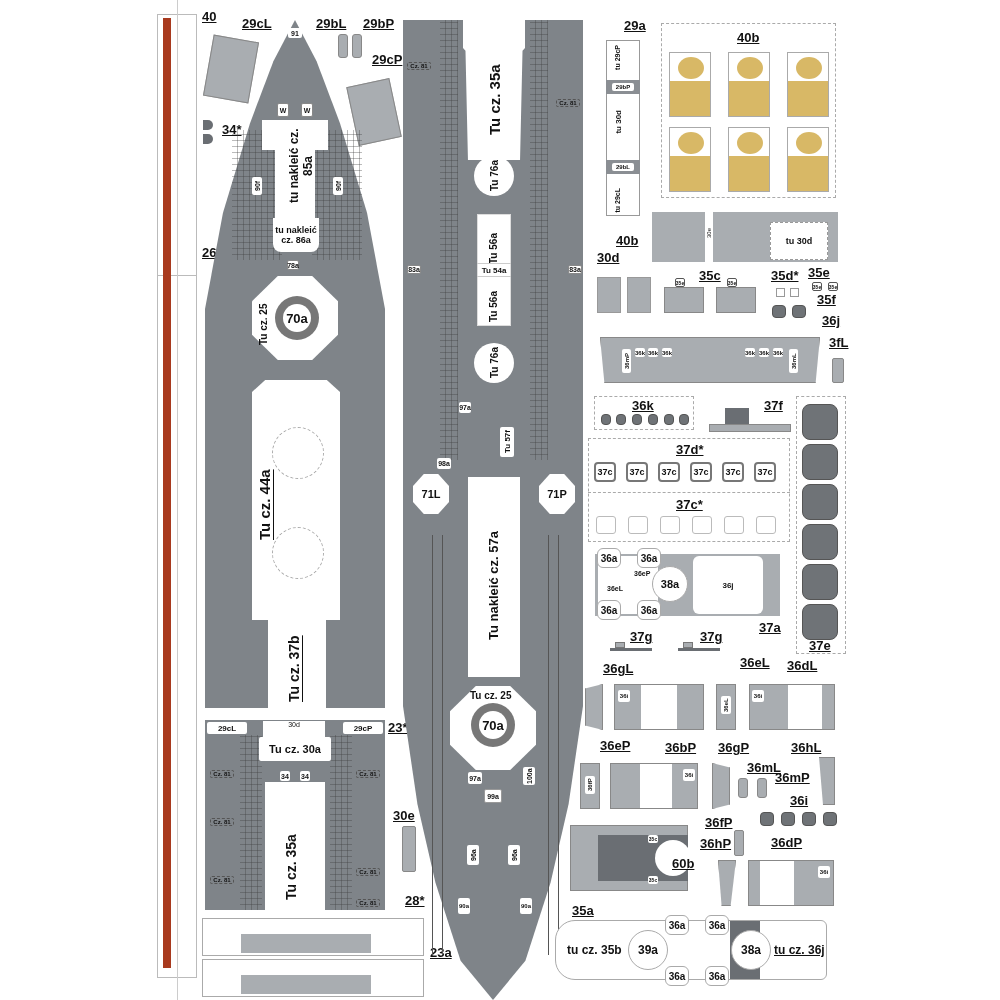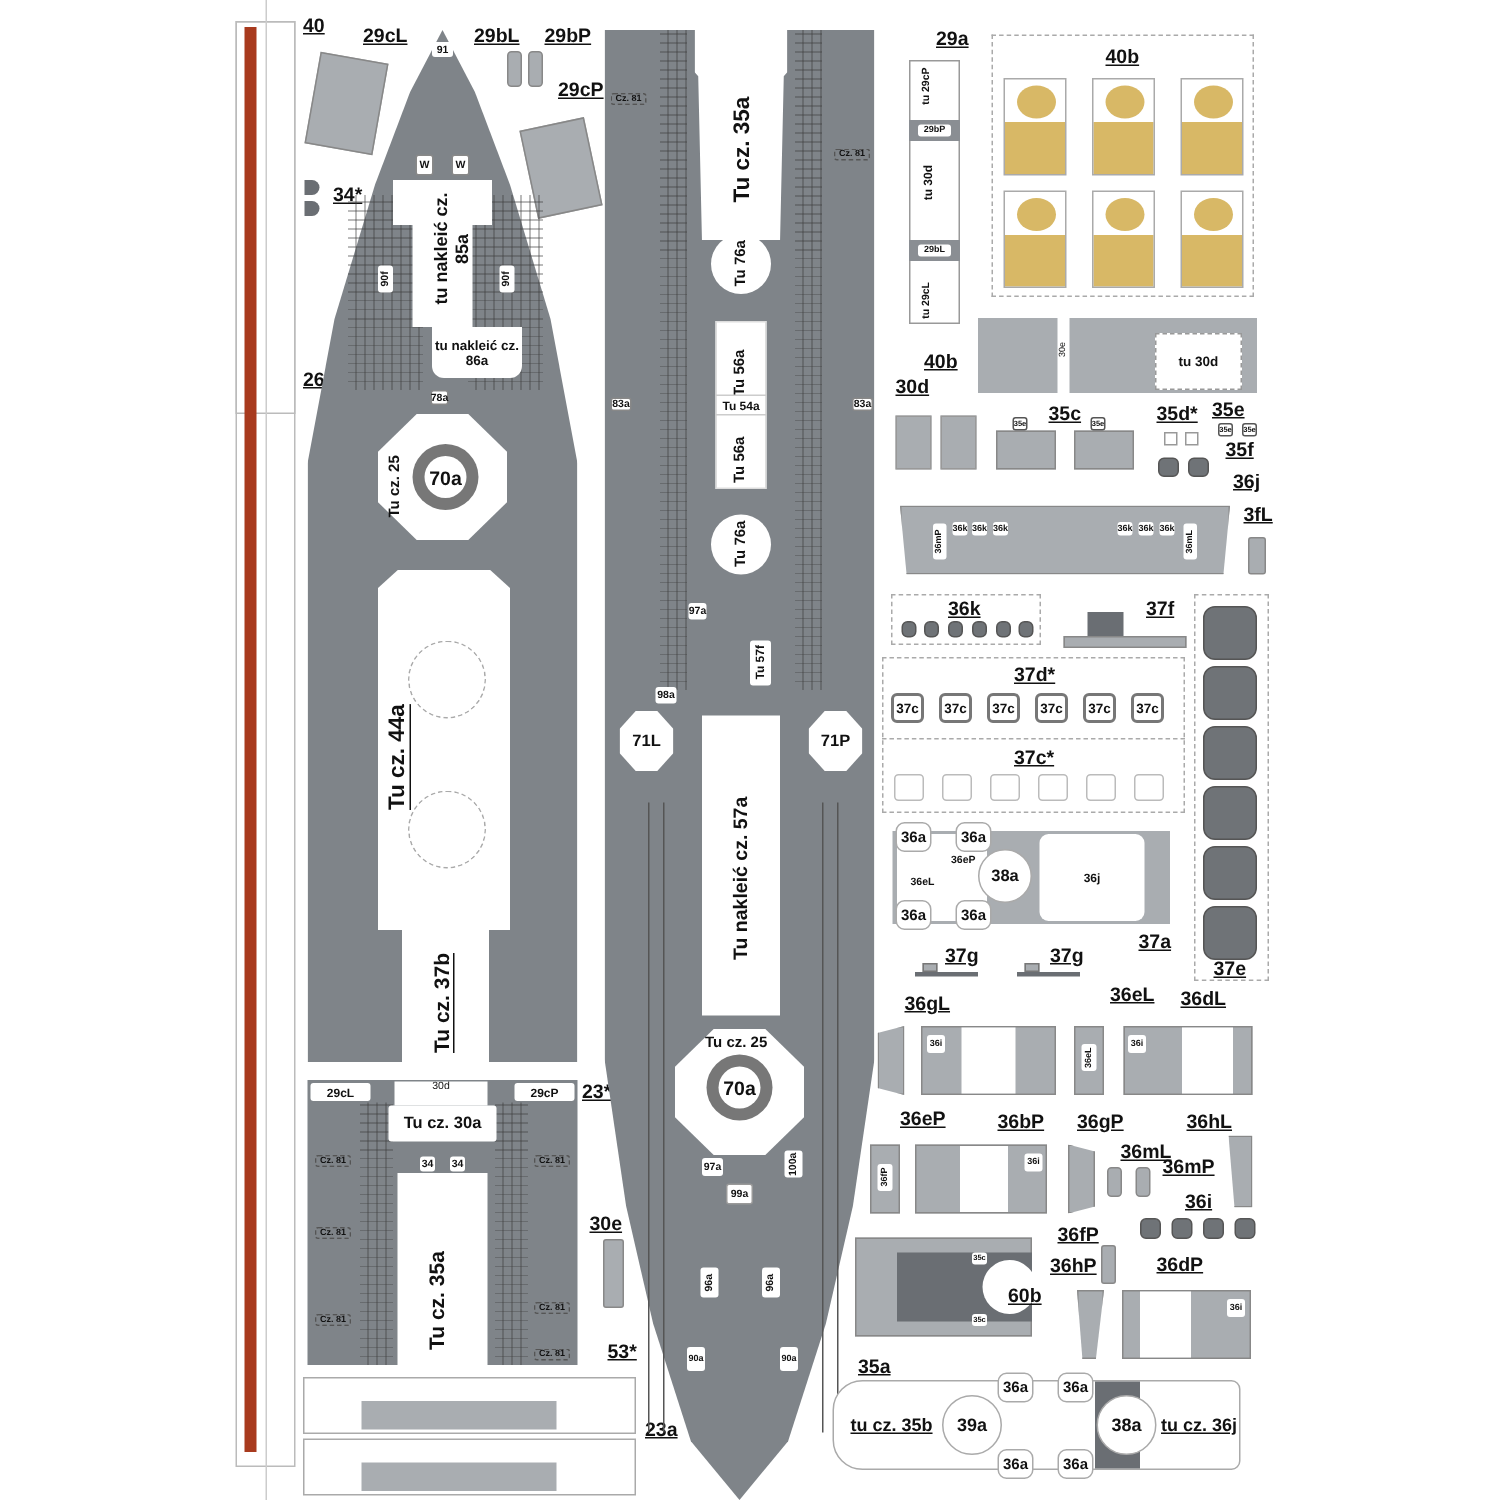--- a/index.html
+++ b/index.html
@@ -51,21 +51,21 @@
 <div class="hatch" style="left:232px;top:130px;width:50px;height:130px;"></div>
 <div class="hatch" style="left:312px;top:130px;width:50px;height:130px;"></div>
 <div class="tag" style="left:288px;top:28px;width:14px;height:10px;">91</div>
 <div class="abs white" style="left:262px;top:120px;width:66px;height:30px;"></div>
 <div class="abs white" style="left:275px;top:148px;width:40px;height:70px;"></div>
 <div class="tag" style="left:277px;top:103px;width:12px;height:14px;border:1px solid #888;">W</div>
 <div class="tag" style="left:301px;top:103px;width:12px;height:14px;border:1px solid #888;">W</div>
 <div class="abs vtext" style="left:287px;top:118px;height:95px;font-size:12px;font-weight:bold;text-align:center;">tu nakleić cz. 85a</div>
 <div class="tag vtext" style="left:252px;top:177px;width:10px;height:18px;">90f</div>
 <div class="tag vtext" style="left:333px;top:177px;width:10px;height:18px;">90f</div>
-<div class="abs white" style="left:288px;top:218px;width:60px;height:34px;border-radius:0 0 8px 8px;display:flex;align-items:center;justify-content:center;text-align:center;font-size:9px;font-weight:bold;">
+<div class="abs white" style="left:273px;top:218px;width:46px;height:34px;border-radius:0 0 8px 8px;display:flex;align-items:center;justify-content:center;text-align:center;font-size:9px;font-weight:bold;">
   <span>tu nakleić cz. 86a</span>
 </div>
 <div class="tag" style="left:287px;top:260px;width:12px;height:10px;border:1px solid #888;">78a</div>
 <div class="oct" style="left:252px;top:276px;width:86px;height:84px;"></div>
 <div class="abs" style="left:275px;top:296px;width:44px;height:44px;border-radius:50%;background:#777;"></div>
 <div class="circle" style="left:283px;top:304px;width:28px;height:28px;font-size:13px;">70a</div>
 <div class="abs vtext" style="left:258px;top:295px;height:50px;font-size:10px;font-weight:bold;">Tu cz. 25</div>
 <div class="abs white" style="left:252px;top:380px;width:88px;height:240px;clip-path:polygon(15% 0,85% 0,100% 5%,100% 100%,0 100%,0 5%);"></div>
 <div class="abs" style="left:272px;top:427px;width:52px;height:52px;border-radius:50%;border:1px dashed #aaa;"></div>
 <div class="abs" style="left:272px;top:527px;width:52px;height:52px;border-radius:50%;border:1px dashed #aaa;"></div>
@@ -91,21 +91,21 @@
 <div class="tag" style="left:210px;top:770px;width:24px;height:8px;background:transparent;border:1px dashed #555;font-size:6px;">Cz. 81</div>
 <div class="tag" style="left:210px;top:818px;width:24px;height:8px;background:transparent;border:1px dashed #555;font-size:6px;">Cz. 81</div>
 <div class="tag" style="left:210px;top:876px;width:24px;height:8px;background:transparent;border:1px dashed #555;font-size:6px;">Cz. 81</div>
 <div class="tag" style="left:356px;top:770px;width:24px;height:8px;background:transparent;border:1px dashed #555;font-size:6px;">Cz. 81</div>
 <div class="tag" style="left:356px;top:868px;width:24px;height:8px;background:transparent;border:1px dashed #555;font-size:6px;">Cz. 81</div>
 <div class="tag" style="left:356px;top:899px;width:24px;height:8px;background:transparent;border:1px dashed #555;font-size:6px;">Cz. 81</div>
 <div class="lbl" style="left:388px;top:720px;">23*</div>
 
 <div class="lbl" style="left:393px;top:808px;">30e</div>
 <div class="abs lgray" style="left:402px;top:826px;width:14px;height:46px;border:1px solid #888;border-radius:2px;"></div>
-<div class="lbl" style="left:405px;top:893px;">53*</div>
+<div class="lbl" style="left:405px;top:893px;">28*</div>
 
 <div class="abs outline" style="left:202px;top:918px;width:222px;height:38px;border-color:#aaa;"></div>
 <div class="abs lgray" style="left:241px;top:934px;width:130px;height:19px;"></div>
 <div class="abs outline" style="left:202px;top:959px;width:222px;height:38px;border-color:#aaa;"></div>
 <div class="abs lgray" style="left:241px;top:975px;width:130px;height:19px;"></div>
 <div class="lbl" style="left:430px;top:945px;">23a</div>
 
 <div class="deck" style="left:403px;top:20px;width:180px;height:980px;clip-path:polygon(0 0,100% 0,100% 70%,92% 80%,82% 88%,68% 96%,50% 100%,32% 96%,18% 88%,8% 80%,0 70%);"></div>
 <div class="hatch" style="left:440px;top:20px;width:18px;height:440px;"></div>
 <div class="hatch" style="left:530px;top:20px;width:18px;height:440px;"></div>
@@ -330,20 +330,20 @@
 <div class="lbl" style="left:700px;top:836px;">36hP</div>
 <div class="abs lgray" style="left:718px;top:860px;width:18px;height:46px;border:1px solid #888;clip-path:polygon(0 0,100% 0,70% 100%,20% 100%);"></div>
 <div class="lbl" style="left:771px;top:835px;">36dP</div>
 <div class="abs lgray" style="left:748px;top:860px;width:86px;height:46px;border:1px solid #888;"></div>
 <div class="abs white" style="left:760px;top:861px;width:34px;height:44px;"></div>
 <div class="tag" style="left:818px;top:866px;width:12px;height:12px;font-size:6px;">36i</div>
 
 <div class="lbl" style="left:572px;top:903px;">35a</div>
 <div class="abs" style="left:555px;top:920px;width:272px;height:60px;border:1px solid #aaa;border-radius:20px 6px 6px 20px;background:#fff;"></div>
 <div class="abs dgray" style="left:730px;top:921px;width:30px;height:58px;"></div>
-<div class="abs" style="left:567px;top:943px;font-size:12px;font-weight:bold;text-decoration:underline;">tu cz. 35b</div>
+<div class="abs" style="left:567px;top:943px;font-size:12px;font-weight:bold;">tu cz. 35b</div>
 <div class="circle" style="left:628px;top:930px;width:40px;height:40px;border:1px solid #aaa;font-size:12px;">39a</div>
 <div class="circle" style="left:731px;top:930px;width:40px;height:40px;border:1px solid #aaa;font-size:12px;">38a</div>
 <div class="abs" style="left:774px;top:943px;font-size:12px;font-weight:bold;text-decoration:underline;">tu cz. 36j</div>
 <div class="rbox2" style="left:665px;top:915px;width:24px;height:20px;font-size:10px;">36a</div>
 <div class="rbox2" style="left:705px;top:915px;width:24px;height:20px;font-size:10px;">36a</div>
 <div class="rbox2" style="left:665px;top:966px;width:24px;height:20px;font-size:10px;">36a</div>
 <div class="rbox2" style="left:705px;top:966px;width:24px;height:20px;font-size:10px;">36a</div>
 
 </body></html>

